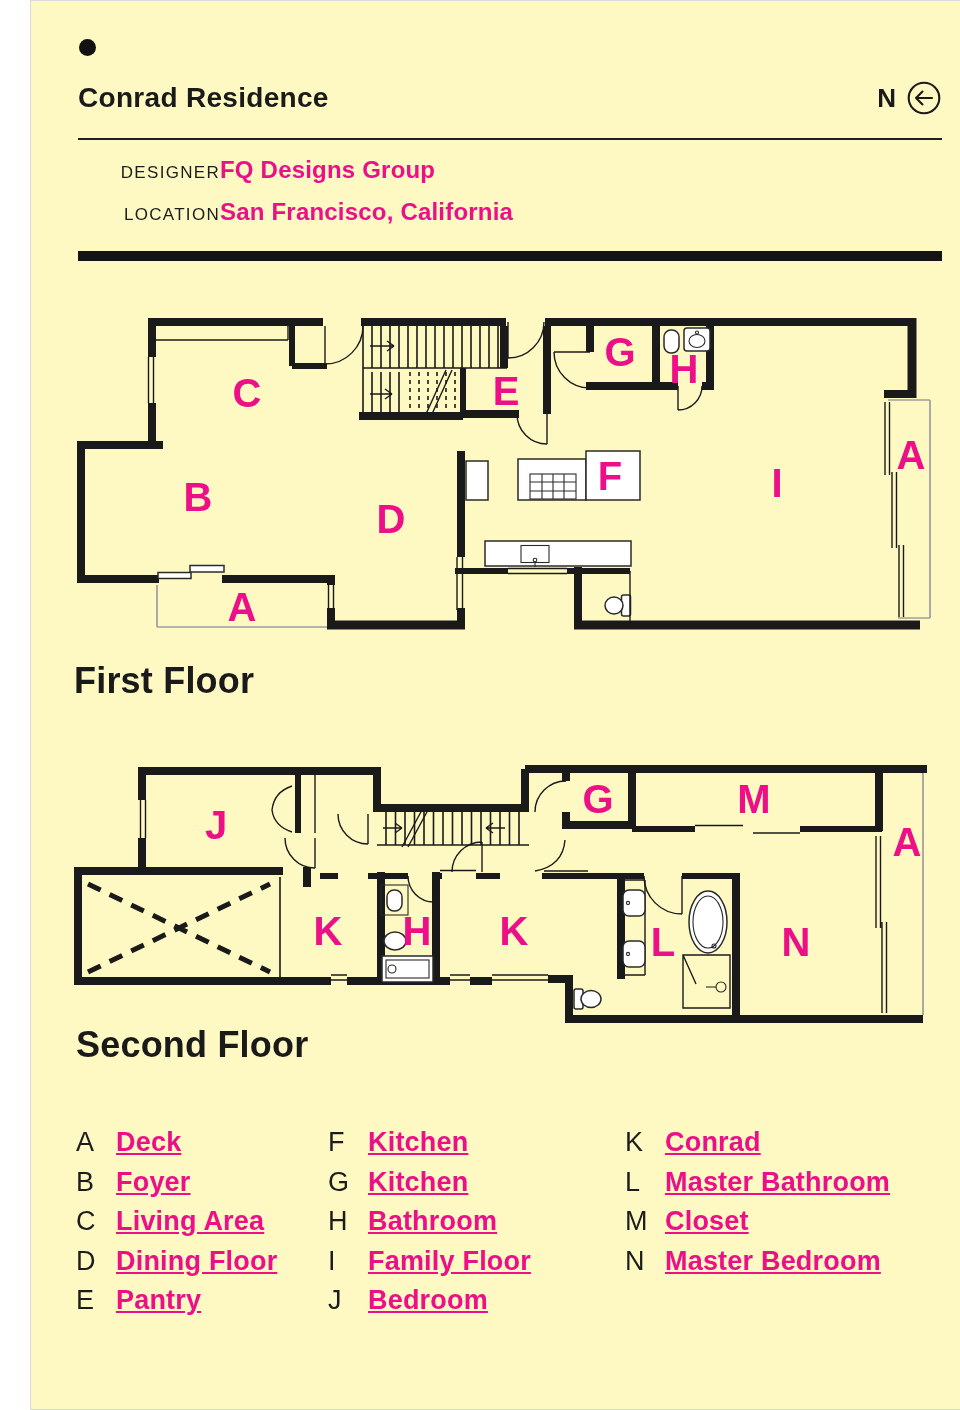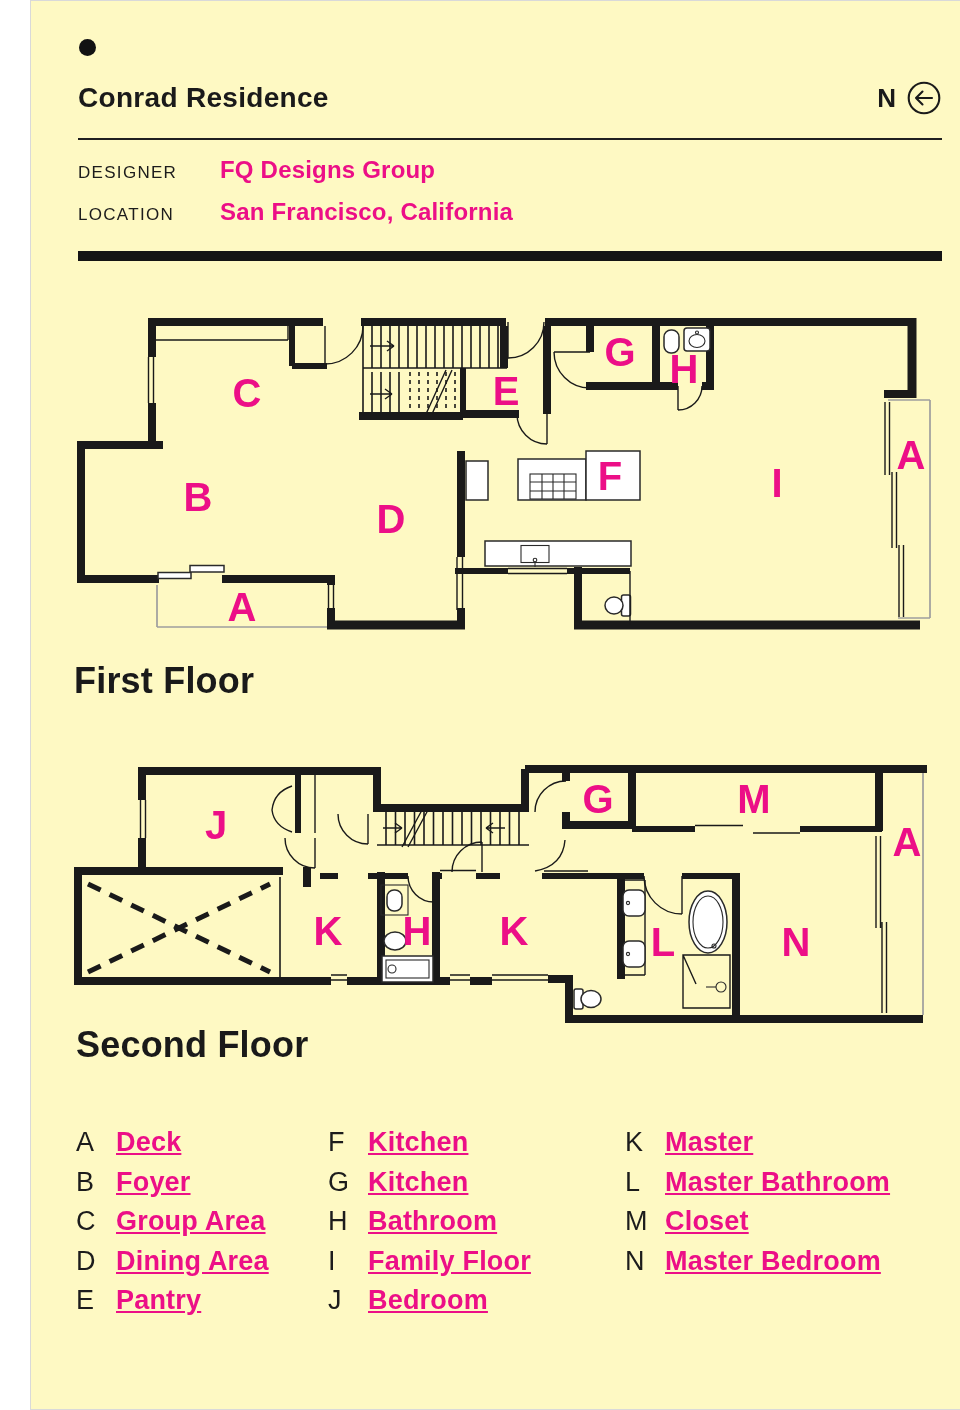--- a/index.html
+++ b/index.html
@@ -11,21 +11,21 @@
   }
   .bullet { position:absolute; left:49px; top:39px; width:17px; height:17px;
     border-radius:50%; background:#121212; }
   .headrow { position:absolute; left:48px; right:48px; top:80px;
     display:flex; justify-content:space-between; align-items:center; }
   .title { font-size:28px; font-weight:800; letter-spacing:.3px; margin:0; }
   .north { display:flex; align-items:center; gap:10px; }
   .north-n { font-size:26px; font-weight:800; }
   .rule-thin { position:absolute; left:48px; right:48px; top:138px; height:2px; background:#202020; }
   .meta { position:absolute; left:48px; top:156px; }
-  .meta-row { display:flex; align-items:baseline; height:42px; }
+  .meta-row { display:flex; align-items:baseline; height:42px;text-align:right; }
   .mlabel { width:142px; font-size:17px; font-weight:500; letter-spacing:1.3px; color:#1c1c1c; }
   .mvalue { font-size:24px; font-weight:700; color:var(--accent); letter-spacing:.2px; }
   .rule-thick { position:absolute; left:48px; right:48px; top:251px; height:10px; background:#141414; }
   .floor-title { position:absolute; font-size:36px; font-weight:800; letter-spacing:.2px; }
   .ft-1 { left:44px; top:660px; }
   .ft-2 { left:46px; top:1024px; }
   svg.plan { position:absolute; left:0; width:960px; }
   .plan-1 { top:300px; height:345px; }
   .plan-2 { top:755px; height:285px; }
   .w  { stroke:#1a1a1a; fill:none; stroke-linecap:butt; }
@@ -255,25 +255,25 @@
       <div class="lrow">
           <span class="lkey">A</span>
           <span class="lval">Deck</span>
         </div>
       <div class="lrow">
           <span class="lkey">B</span>
           <span class="lval">Foyer</span>
         </div>
       <div class="lrow">
           <span class="lkey">C</span>
-          <span class="lval">Group Area</span>
+          <span class="lval">Living Area</span>
         </div>
       <div class="lrow">
           <span class="lkey">D</span>
-          <span class="lval">Dining Area</span>
+          <span class="lval">Dining Floor</span>
         </div>
       <div class="lrow">
           <span class="lkey">E</span>
           <span class="lval">Pantry</span>
         </div>
     </div>
     <div class="lcol2">
       <div class="lrow">
           <span class="lkey">F</span>
           <span class="lval">Kitchen</span>
@@ -291,21 +291,21 @@
           <span class="lval">Family Floor</span>
         </div>
       <div class="lrow">
           <span class="lkey">J</span>
           <span class="lval">Bedroom</span>
         </div>
     </div>
     <div class="lcol3">
       <div class="lrow">
           <span class="lkey">K</span>
-          <span class="lval">Master</span>
+          <span class="lval">Conrad</span>
         </div>
       <div class="lrow">
           <span class="lkey">L</span>
           <span class="lval">Master Bathroom</span>
         </div>
       <div class="lrow">
           <span class="lkey">M</span>
           <span class="lval">Closet</span>
         </div>
       <div class="lrow">

